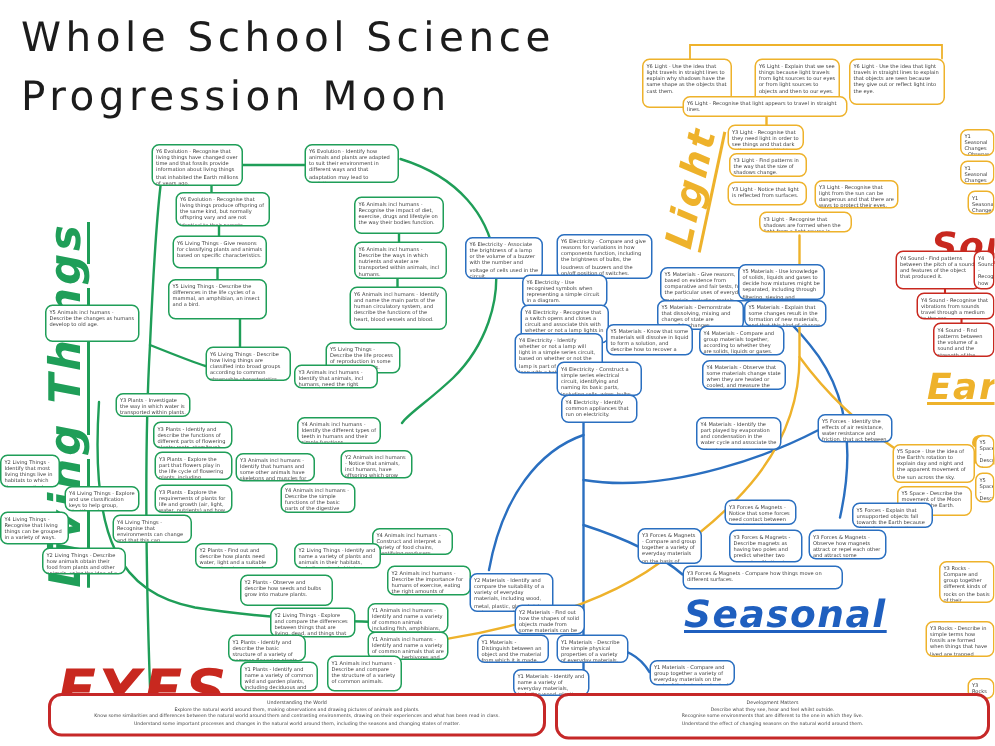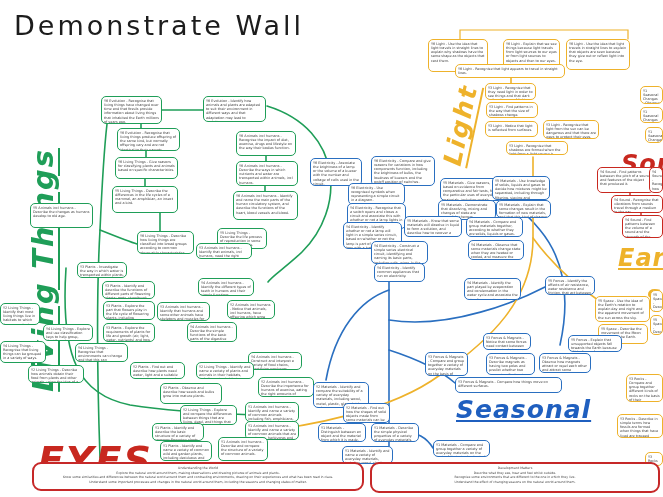--- a/index.html
+++ b/index.html
@@ -33,21 +33,22 @@
     font-size:3.1px;line-height:1.45;color:#444;padding:2px 6px;
   }
   .footer-bar .ft{font-size:3.2px;}
 </style>
 </head>
 <body>
 
 <div id="wall">
 
   <div class="title">
-    <div>Demonstrate Wall</div>
+    <div>Whole School Science</div>
+    <div>Progression Moon</div>
   </div>
 
   <svg class="connectors" width="663" height="497" viewBox="0 0 663 497">
 
     <g stroke="#1f9e58" fill="none" stroke-width="1.6" stroke-linecap="round">
       <path d="M100,458 C98,400 96,300 100,230 C102,185 104,150 107,124"></path>
       <path d="M66,268 C60,360 80,395 130,405 C180,413 230,414 258,415"></path>
       <path d="M267,106 C345,130 345,210 302,252 C285,268 272,276 268,282"></path>
       <path d="M162,110 L203,110"></path>
       <path d="M141,124 L141,128"></path>

